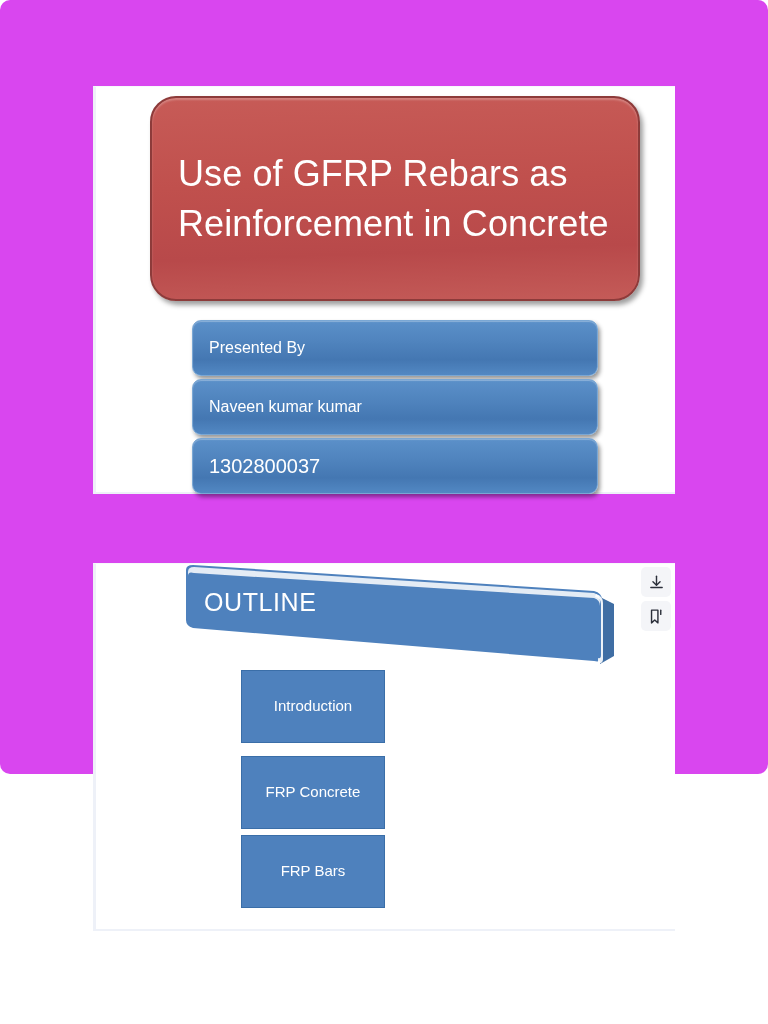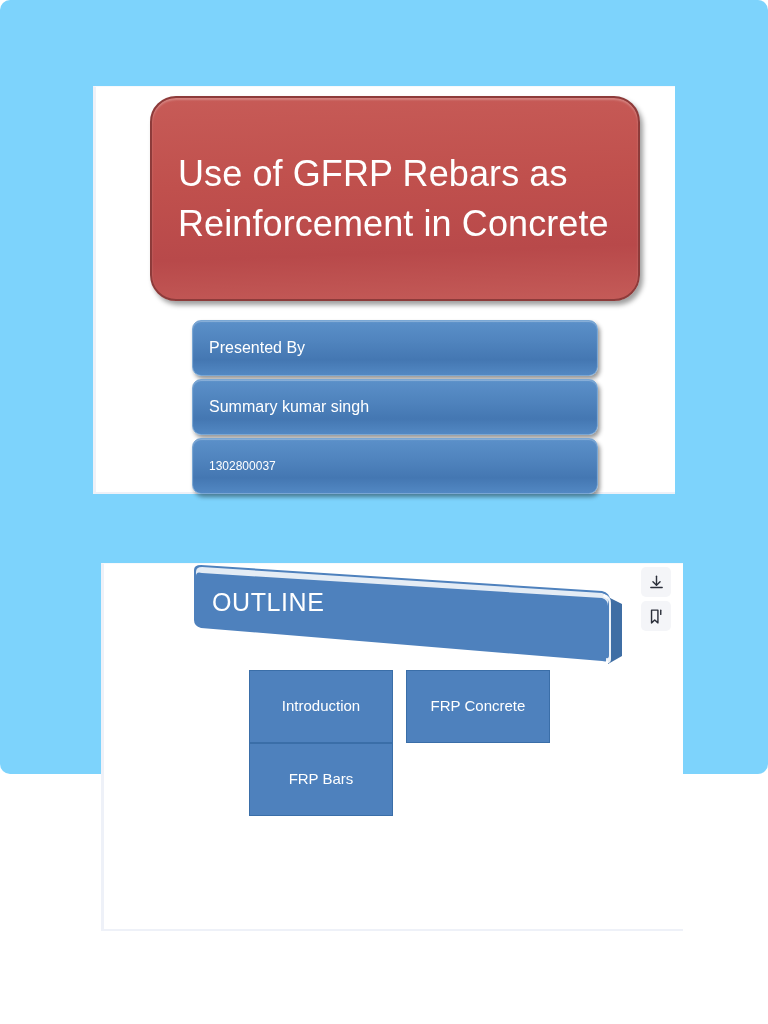--- a/index.html
+++ b/index.html
@@ -5,34 +5,34 @@
   * { box-sizing: border-box; margin: 0; padding: 0; }
   html, body {
     width: 768px; height: 1024px;
     background: #ffffff;
     font-family: "Liberation Sans", sans-serif;
     overflow: hidden;
   }
   .viewer {
     position: relative;
     width: 768px; height: 774px;
-    background: #7dd3fc;
+    background: #d946ef;
     border-radius: 10px;
   }
 
   
   .page {
     position: absolute;
     background: #ffffff;
     border-left: 3px solid #eef1f8;
     border-bottom: 2px solid #eef1f8;
     border-top: 1px solid #f7f9fc;
   }
   #page-1 { left: 93px;  top: 86px;  width: 582px; height: 408px; }
-  #page-2 { left: 101px;  top: 563px; width: 582px; height: 368px; border-bottom:2px solid #eef1f8;padding-left:44px; }
+  #page-2 { left: 93px;  top: 563px; width: 582px; height: 368px; border-bottom:2px solid #eef1f8;padding-left:44px; }
 
   
   .title-card {
     position: absolute;
     left: 54px; top: 9px;
     width: 490px; height: 205px;
     background: linear-gradient(178deg,#c75b57 0%,#c0504d 42%,#b8494a 75%,#c45b58 100%);
     border-radius: 26px;
     border: 2px solid #8d3b3a;
     box-shadow: 3px 4px 5px rgba(0,0,0,.38), inset 0 2px 2px rgba(255,255,255,.25);
@@ -62,21 +62,21 @@
   }
   .bar .txt {
     color: #ffffff;
     font-size: 16px;
     padding-left: 16px;
     white-space: nowrap;
   }
   #bar-1 { top: 233px; }
   #bar-2 { top: 292px; }
   #bar-3 { top: 351px; }
-  #bar-3 .txt { font-size: 12px; }
+  #bar-3 .txt { font-size: 20px; }
 
   
   .banner-wrap {
     position: absolute;
     left: 86px; top: 0px;
     width: 440px; height: 110px;
   }
   .banner-wrap svg { display: block; width: 440px; height: 110px; }
   .banner-label {
     position: absolute;
@@ -86,21 +86,21 @@
     letter-spacing: .6px;
     white-space: nowrap;
   }
 
   
   .grid {
     position: absolute;
     left: 145px; top: 106px;
     width: 310px;
   }
-  .grid-row { display: flex; gap: 13px; margin-bottom: 0; }
+  .grid-row { display: flex; gap: 13px; margin-bottom: 6px; flex-direction: column; }
   .cell {
     width: 144px; height: 73px;
     background: #4e81bd;
     border: 1px solid #3a6ea8;
     display: flex;
     align-items: center;
     justify-content: center;
     text-align: center;
   }
   .cell .txt {
@@ -133,21 +133,21 @@
 
     <div class="title-card">
       <div class="txt">Use of GFRP Rebars as Reinforcement in Concrete</div>
     </div>
 
     <div class="bar" id="bar-1">
       <div class="txt">Presented By</div>
     </div>
 
     <div class="bar" id="bar-2">
-      <div class="txt">Summary kumar singh</div>
+      <div class="txt">Naveen kumar kumar</div>
     </div>
 
     <div class="bar" id="bar-3">
       <div class="txt">1302800037</div>
     </div>
 
   </div>
 
   <div class="page" id="page-2">
 

